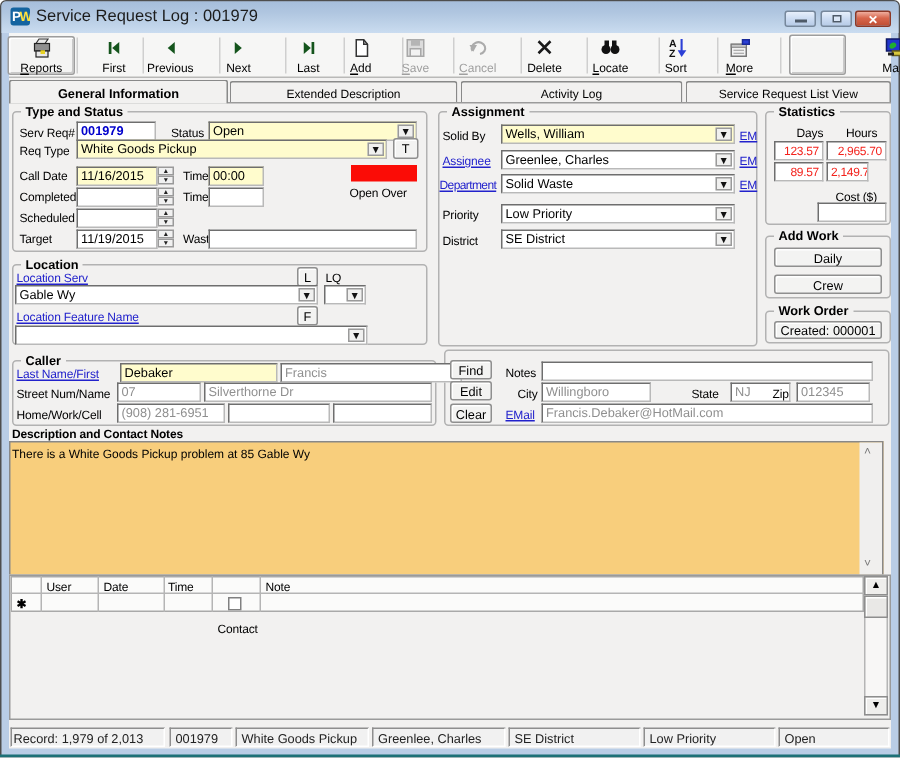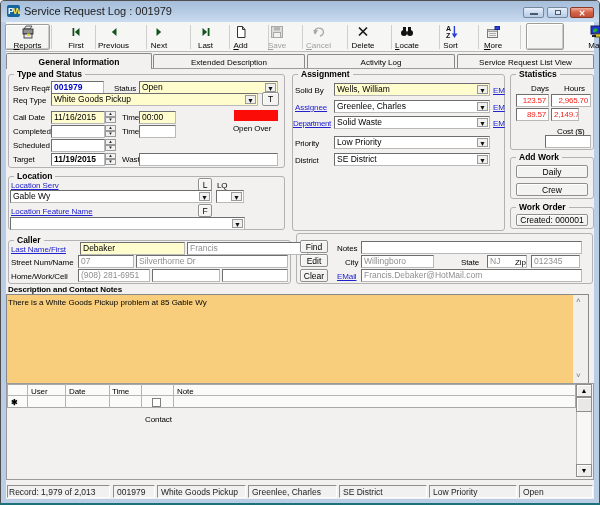--- a/index.html
+++ b/index.html
@@ -225,21 +225,21 @@
   </div>
 <div class="lbl" style="left:122px;top:127px;">Time</div>
 <div class="fld" style="left:139px;top:125px;width:37px;"></div>
 <div class="lbl" style="left:13px;top:141px;">Scheduled</div>
 <div class="fld" style="left:51px;top:139px;width:54px;"></div>
 <div class="spin" style="left:105px;top:139px;">
     <span style="top:0;">▲</span>
     <span style="top:6px;">▼</span>
   </div>
 <div class="lbl" style="left:13px;top:155px;">Target</div>
-<div class="fld" style="left:51px;top:153px;width:54px;font-weight:bold;">11/19/2015</div>
+<div class="fld" style="left:51px;top:153px;width:54px;">11/19/2015</div>
 <div class="spin" style="left:105px;top:153px;">
     <span style="top:0;">▲</span>
     <span style="top:6px;">▼</span>
   </div>
 <div class="lbl" style="left:122px;top:155px;">Waste</div>
 <div class="fld" style="left:139px;top:153px;width:139px;"></div>
 
 <div class="lbl link" style="left:11px;top:181px;">Location Serv</div>
 <div class="btn" style="left:198px;top:178px;width:14px;height:13px;line-height:12px;">L</div>
 <div class="lbl" style="left:217px;top:181px;">LQ</div>

